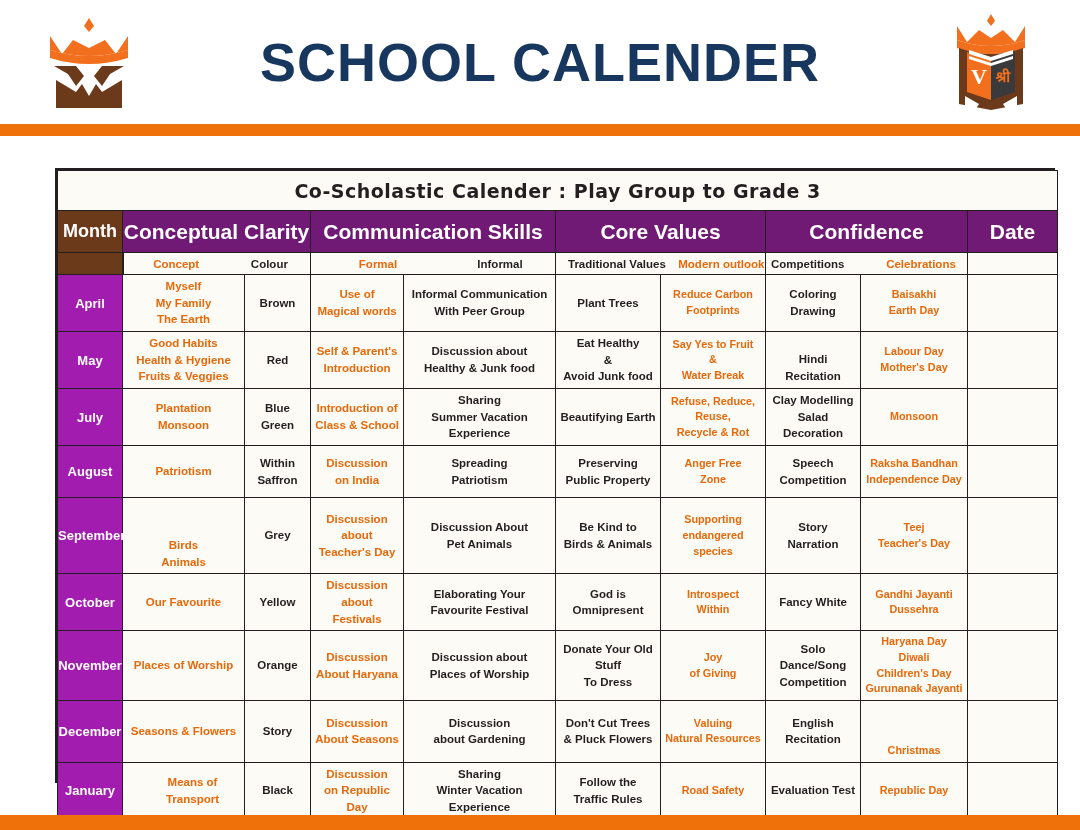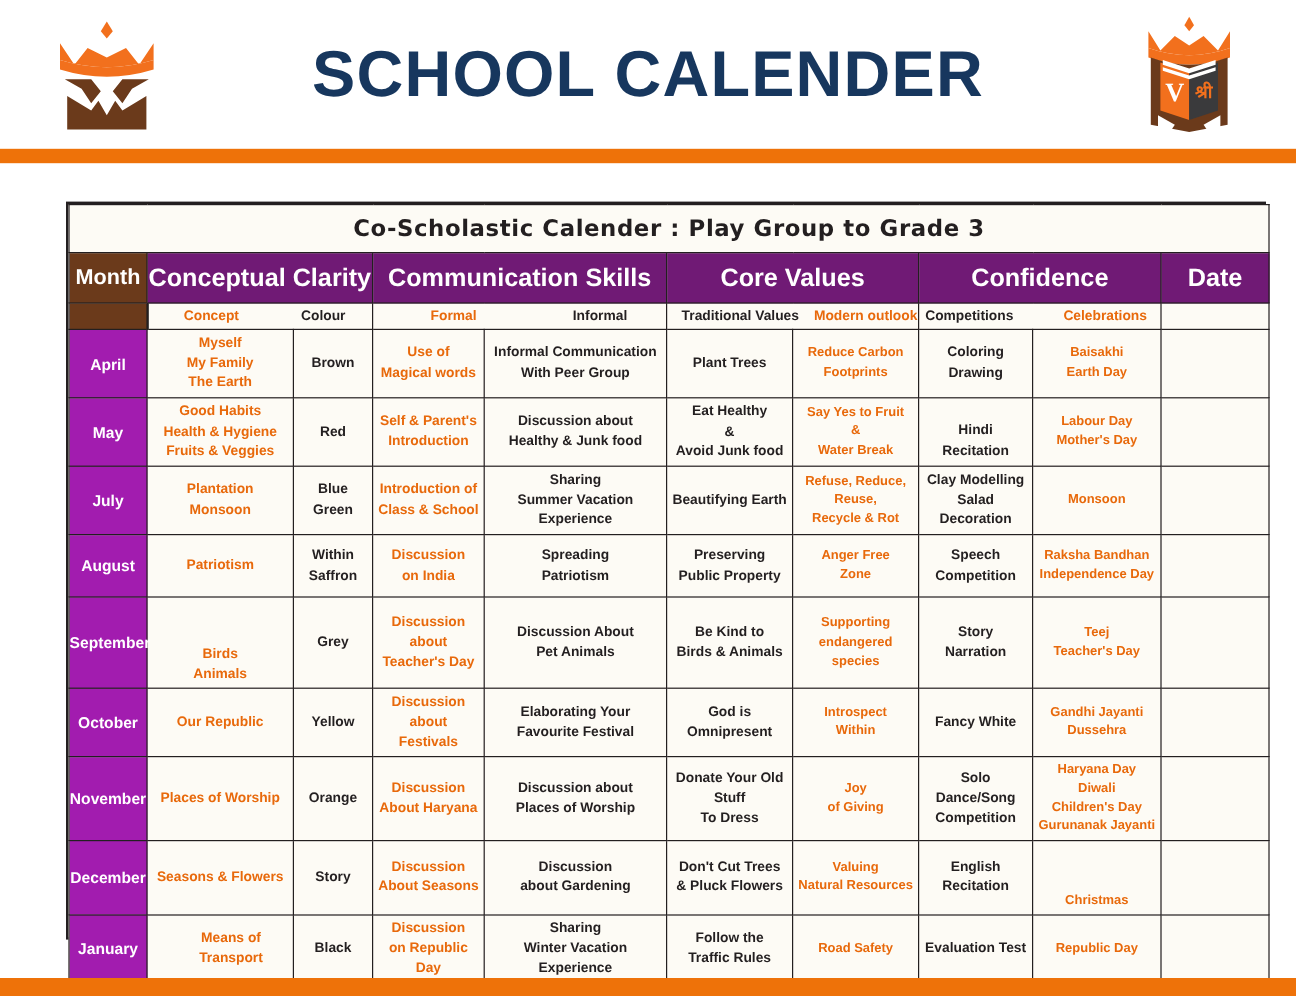--- a/index.html
+++ b/index.html
@@ -446,21 +446,21 @@
                 <div>Teej</div>
                 <div>Teacher's Day</div>
               </div>
             </td>
             <td class="cell date-cell"></td>
           </tr>
           <tr class="data-row">
             <td class="month-cell">October</td>
             <td class="cell bord-l">
               <div class="stack" style="color: rgb(232, 105, 11);">
-                <div>Our Republic</div>
+                <div>Our Favourite</div>
               </div>
             </td>
             <td class="cell bord-r">
               <div class="stack" style="color: rgb(35, 31, 32);">
                 <div>Yellow</div>
               </div>
             </td>
             <td class="cell">
               <div class="stack" style="color: rgb(232, 105, 11);">
                 <div>Discussion about</div>

